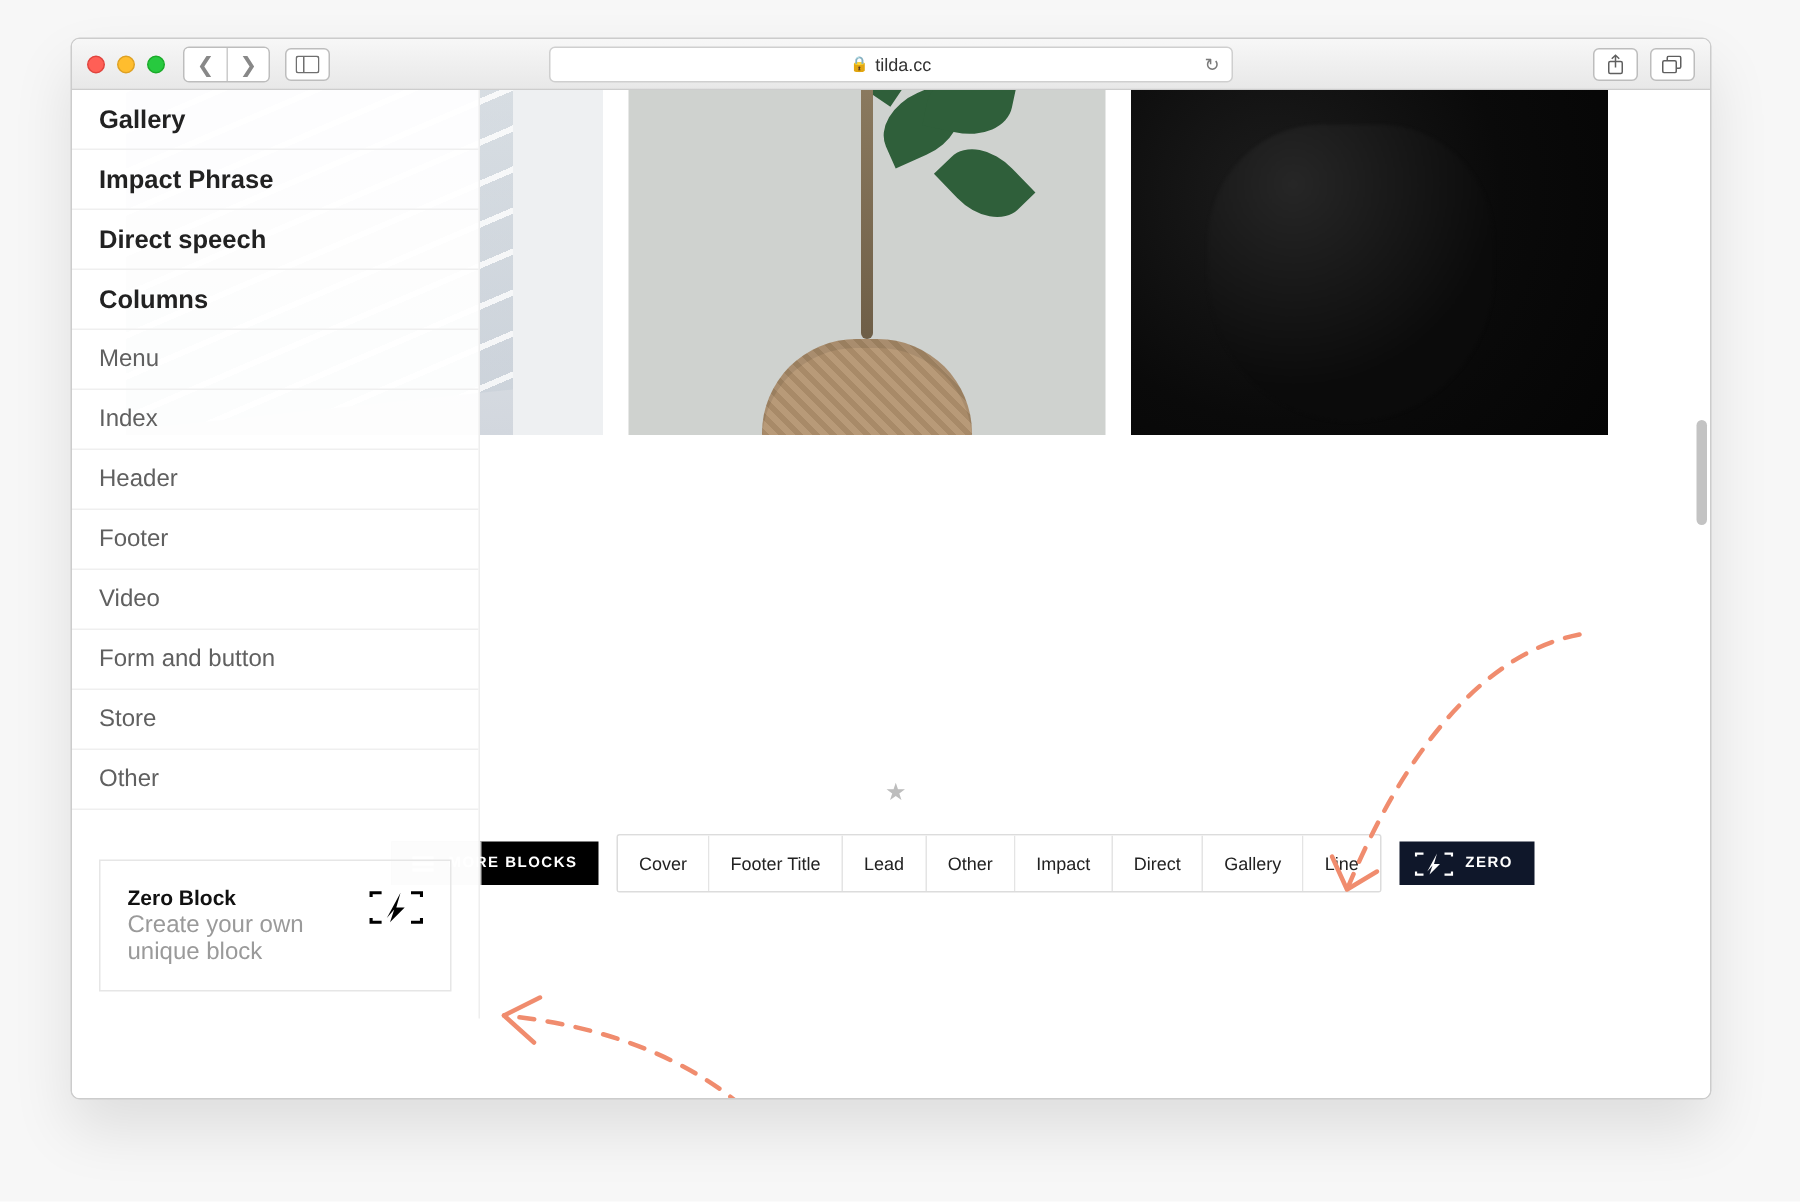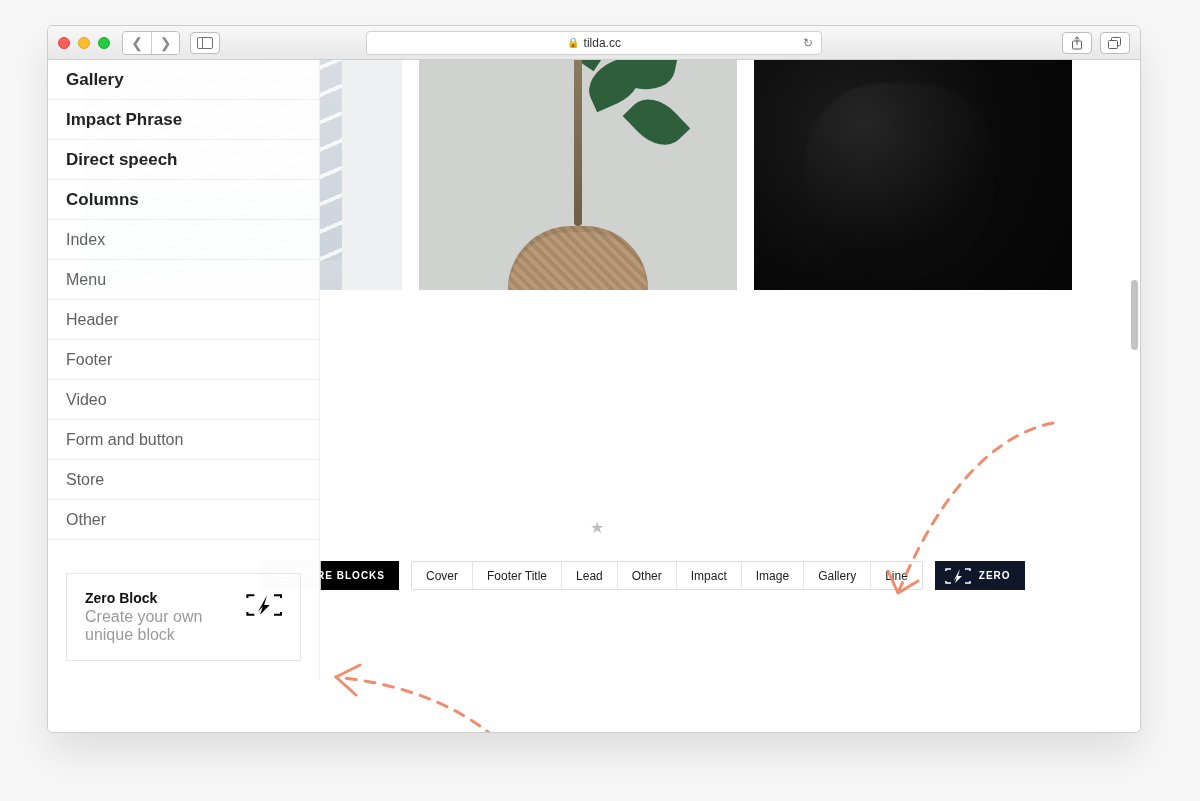--- a/index.html
+++ b/index.html
@@ -138,21 +138,21 @@
   }
   .more-blocks .overlay {
     position:absolute; left:0; top:0; bottom:0; width:60px;
     background:rgba(255,255,255,0.78);
   }
   .more-blocks .hamb { display:flex; flex-direction:column; gap:2px; margin-right:10px; margin-left:4px;}
   .more-blocks .hamb span{ display:block; width:14px; height:2px; background:#fff; }
   .pill-group {
     display:flex; margin-left:12px;
     border:1px solid #dcdcdc; border-radius:2px; overflow:hidden;
-    height:29px;
+    height:39px;
   }
   .pill {
     padding:0 14px; display:flex; align-items:center;
     font-size:12px; color:#222; background:#fff;
     border-right:1px solid #e4e4e4;
   }
   .pill:last-child{border-right:none;}
   .zero-btn {
     margin-left:12px; height:29px; background:#0f172a; color:#fff;
     display:flex; align-items:center; padding:0 14px 0 10px;
@@ -253,21 +253,21 @@
           <div class="pill">
               <span>Lead</span>
             </div>
           <div class="pill">
               <span>Other</span>
             </div>
           <div class="pill">
               <span>Impact</span>
             </div>
           <div class="pill">
-              <span>Image</span>
+              <span>Direct</span>
             </div>
           <div class="pill">
               <span>Gallery</span>
             </div>
           <div class="pill">
               <span>Line</span>
             </div>
         </div>
 
         <div class="zero-btn">
@@ -297,24 +297,24 @@
       <div class="cat-item bold">
           <span>Impact Phrase</span>
         </div>
       <div class="cat-item bold">
           <span>Direct speech</span>
         </div>
       <div class="cat-item bold">
           <span>Columns</span>
         </div>
       <div class="cat-item">
+          <span>Menu</span>
+        </div>
+      <div class="cat-item">
           <span>Index</span>
-        </div>
-      <div class="cat-item">
-          <span>Menu</span>
         </div>
       <div class="cat-item">
           <span>Header</span>
         </div>
       <div class="cat-item">
           <span>Footer</span>
         </div>
       <div class="cat-item">
           <span>Video</span>
         </div>

